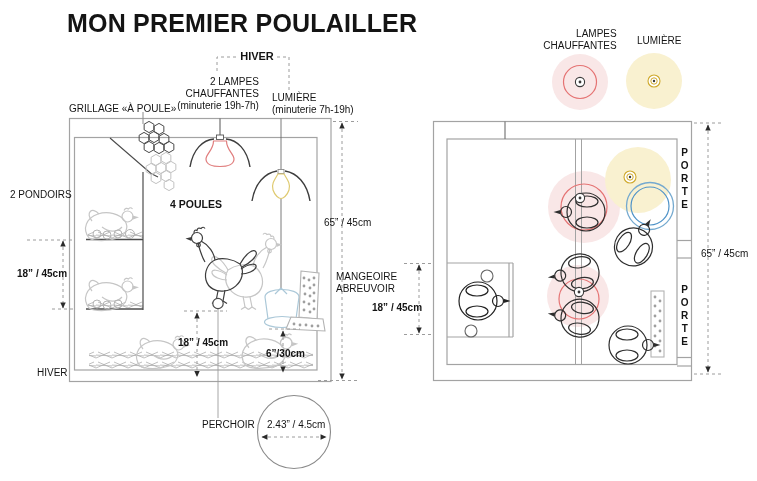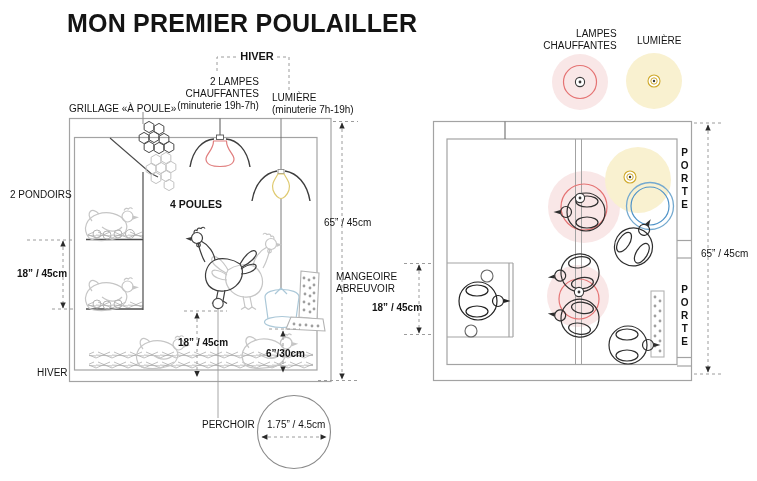--- a/index.html
+++ b/index.html
@@ -326,21 +326,21 @@
 ABREUVOIR</div>
 
 <div class="lbl b" style="left:372px;top:302px">18” / 45cm</div>
 
 <div class="lbl b" style="left:178px;top:337px">18” / 45cm</div>
 
 <div class="lbl b" style="left:266px;top:348px">6”/30cm</div>
 
 <div class="lbl" style="left:202px;top:419px">PERCHOIR</div>
 
-<div class="lbl small" style="left:267px;top:419px">1.75” / 4.5cm</div>
+<div class="lbl small" style="left:267px;top:419px">2.43” / 4.5cm</div>
 
 <div class="lbl ctr" style="left:580px;top:28px">LAMPES
 CHAUFFANTES</div>
 
 <div class="lbl" style="left:637px;top:35px">LUMIÈRE</div>
 
 
 <div class="lbl vert" style="left:678px;top:147px">PORTE</div>
 
 <div class="lbl vert" style="left:678px;top:284px">PORTE</div>

